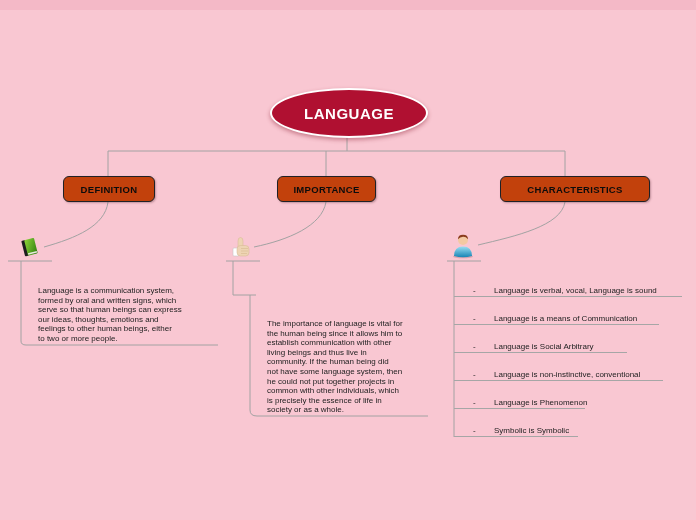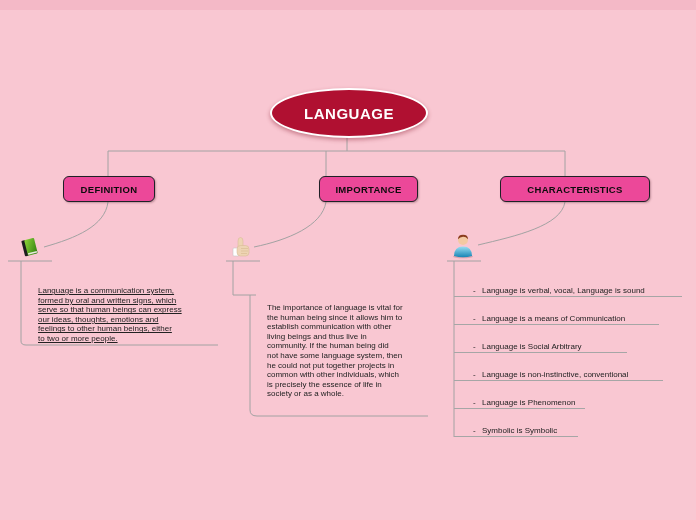--- a/index.html
+++ b/index.html
@@ -17,46 +17,46 @@
     position:absolute;left:270px;top:88px;width:154px;height:46px;
     background:#b01031;border:2px solid #ffffff;border-radius:50%;
     box-shadow:0 2px 4px rgba(140,30,50,.45);
     display:flex;align-items:center;justify-content:center;z-index:3;
   }
   .root-node .label{
     color:#ffffff;font-weight:bold;font-size:15px;letter-spacing:.5px;
   }
   .branch-box{
     position:absolute;top:176px;height:26px;box-sizing:border-box;
-    background:#ec4899;border:1.5px solid #1f2126;border-radius:6px;
+    background:#c2410c;border:1.5px solid #1f2126;border-radius:6px;
     box-shadow:1px 1px 2px rgba(90,40,55,.35);
     display:flex;align-items:center;justify-content:center;z-index:3;
   }
   .branch-box .label{font-weight:bold;font-size:9.5px;color:#0c0c0c;letter-spacing:.3px;}
   #box-definition{left:63px;width:92px;}
-  #box-importance{left:277px;width:99px;margin-left:42px;}
+  #box-importance{left:277px;width:99px;}
   #box-characteristics{left:500px;width:150px;}
   .node-icon{position:absolute;z-index:3;}
   #icon-book{left:19px;top:236px;}
   #icon-thumb{left:231px;top:235px;}
   #icon-person{left:450px;top:231px;}
   .body-text{
     position:absolute;z-index:3;color:#222;font-size:8px;line-height:9.6px;
     white-space:pre-line;
   }
-  #definition-body{left:38px;top:286px;width:190px;text-decoration:underline;}
-  #importance-body{left:267px;top:303px;width:170px;}
+  #definition-body{left:38px;top:286px;width:190px;}
+  #importance-body{left:267px;top:319px;width:170px;}
   .char-rows{position:absolute;left:454px;top:283px;width:232px;height:160px;z-index:3;}
   .char-row{
     position:absolute;left:0;height:14px;box-sizing:border-box;
     border-bottom:1px solid #a6a6a6;
     display:flex;align-items:flex-end;padding-bottom:1px;
   }
   .char-row .dash{position:absolute;left:19px;bottom:1px;font-size:8px;color:#222;}
-  .char-row .item-text{margin-left:28px;font-size:8px;color:#222;white-space:nowrap;}
+  .char-row .item-text{margin-left:40px;font-size:8px;color:#222;white-space:nowrap;}
   .char-row:nth-child(1){top:0;width:228px;}
   .char-row:nth-child(2){top:28px;width:205px;}
   .char-row:nth-child(3){top:56px;width:173px;}
   .char-row:nth-child(4){top:84px;width:209px;}
   .char-row:nth-child(5){top:112px;width:131px;}
   .char-row:nth-child(6){top:140px;width:124px;}
 </style>
 </head>
 <body>
 

